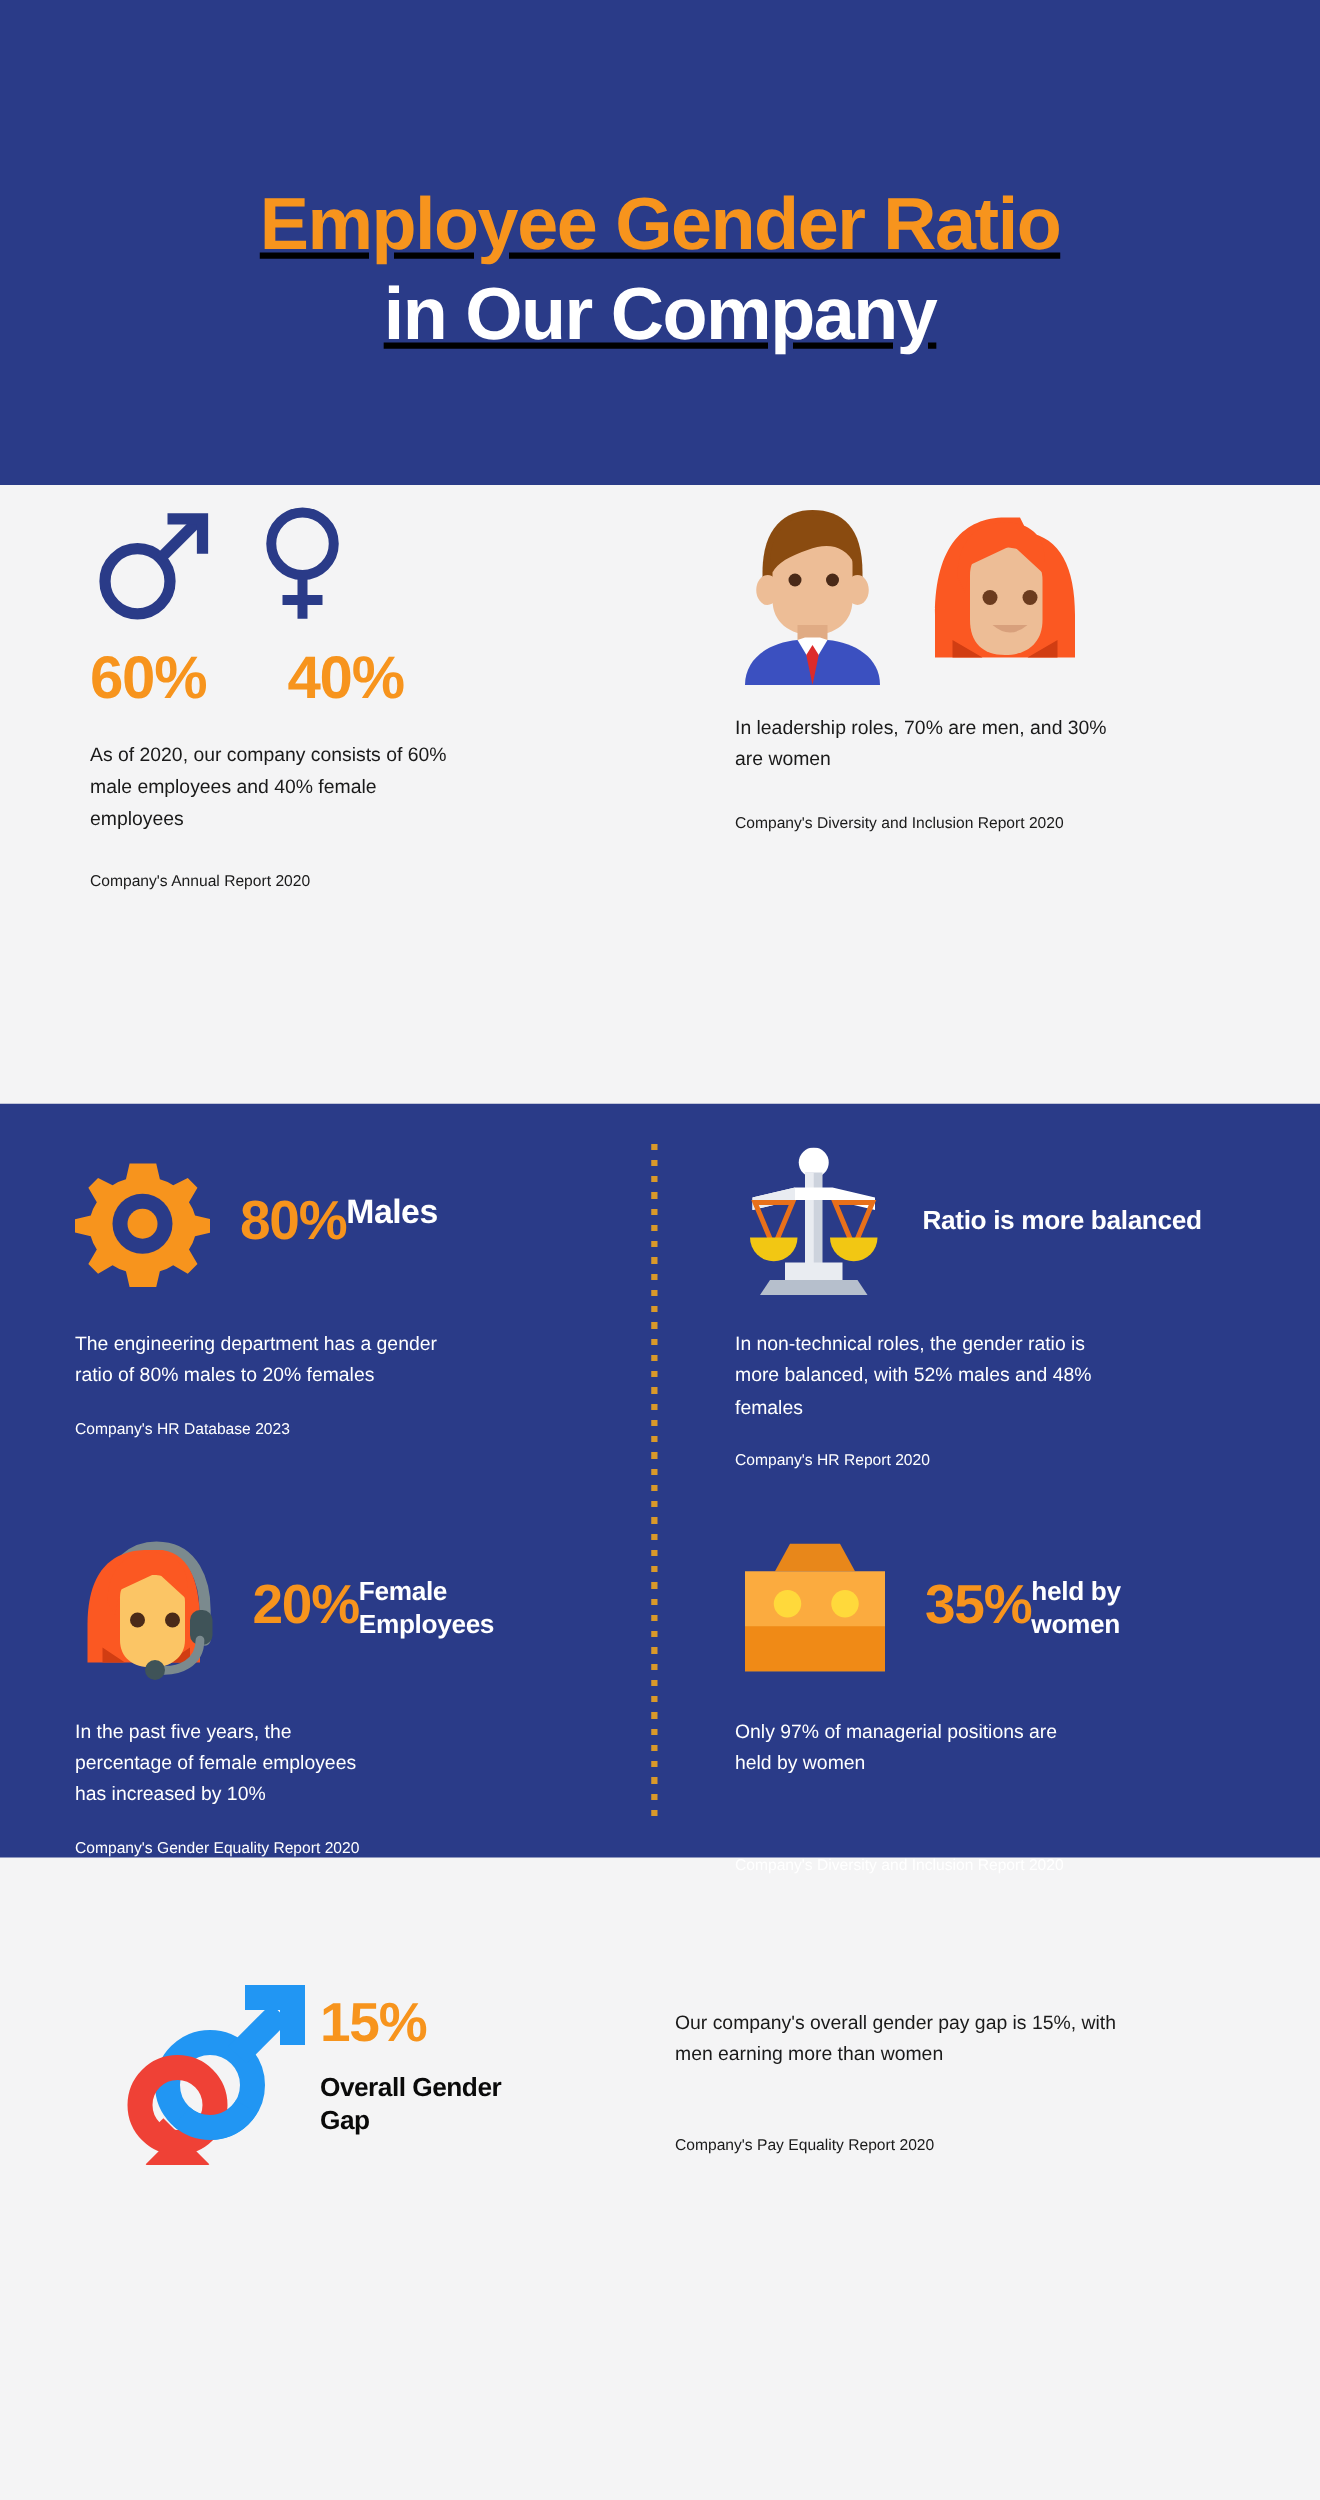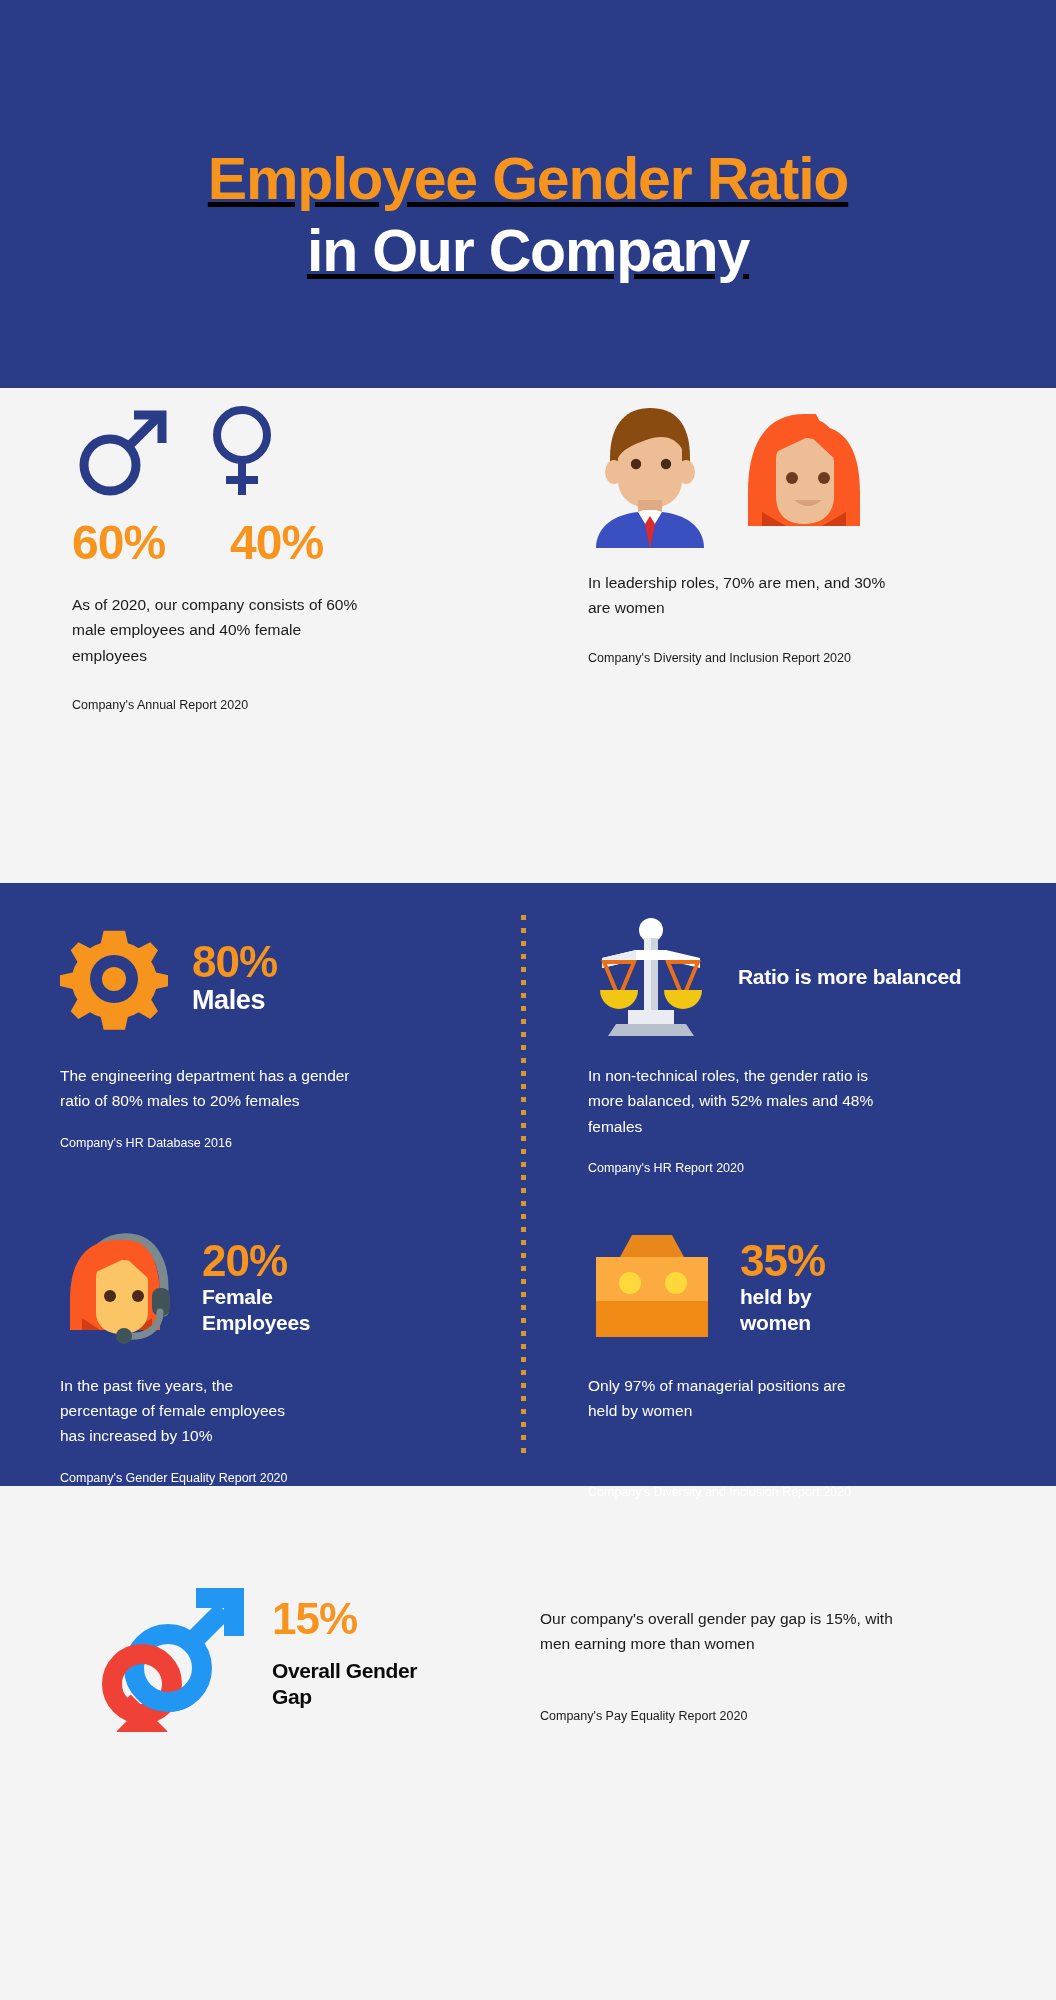--- a/index.html
+++ b/index.html
@@ -136,21 +136,21 @@
     width: 50%;
     padding: 0 48px;
   }
   .blue-head {
     display: flex;
     align-items: center;
     gap: 24px;
     height: 120px;
     padding-left: 12px;
   }
-  .blue-stat { display: flex; flex-direction: column; justify-content: flex-start; }
+  .blue-stat { display: flex; flex-direction: row; justify-content: flex-start; }
   .stat-num {
     font-size: 44px;
     font-weight: bold;
     color: #f7941d;
     letter-spacing: -1px;
     line-height: 1.05;
   }
   .stat-label {
     font-size: 27px;
     font-weight: bold;
@@ -186,21 +186,21 @@
     width: 100%;
     height: 514px;
     display: flex;
     padding-top: 96px;
   }
   .footer-left {
     width: 50%;
     padding: 0 48px;
     display: flex;
     align-items: flex-start;
-    gap: 28px;
+    gap: 12px;
     padding-left: 96px;
   }
   .footer-stat { padding-top: 14px; }
   .footer-num {
     font-size: 44px;
     font-weight: bold;
     color: #f7941d;
     letter-spacing: -1px;
     line-height: 1.05;
   }
@@ -336,21 +336,21 @@
               <circle cx="54" cy="56" r="24" fill="#2a3b88"></circle>
               <circle cx="54" cy="56" r="12" fill="#f7941d"></circle>
             </svg>
           </span>
           <div class="blue-stat">
             <div class="stat-num">80%</div>
             <div class="stat-label">Males</div>
           </div>
         </div>
         <div class="blue-body">The engineering department has a gender ratio of 80% males to 20% females</div>
-        <div class="blue-source">Company's HR Database 2016</div>
+        <div class="blue-source">Company's HR Database 2023</div>
       </div>
 
       <div class="blue-cell">
         <div class="blue-head">
           <span>
             <svg width="126" height="118" viewBox="0 0 126 118">
               <circle cx="63" cy="12" r="12" fill="#ffffff"></circle>
               <rect x="56" y="20" width="14" height="74" fill="#cdd3dd"></rect>
               <rect x="56" y="20" width="7" height="74" fill="#e9ecf1"></rect>
               <path d="M14 40 L48 32 L78 32 L112 40 L112 50 L78 42 L48 42 L14 50 Z" fill="#ffffff"></path>

